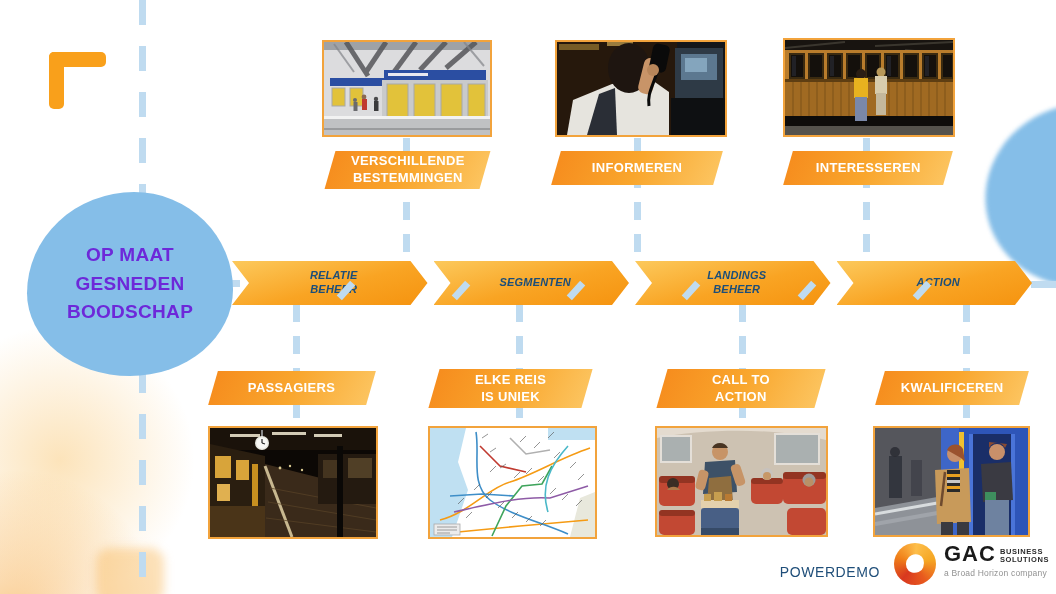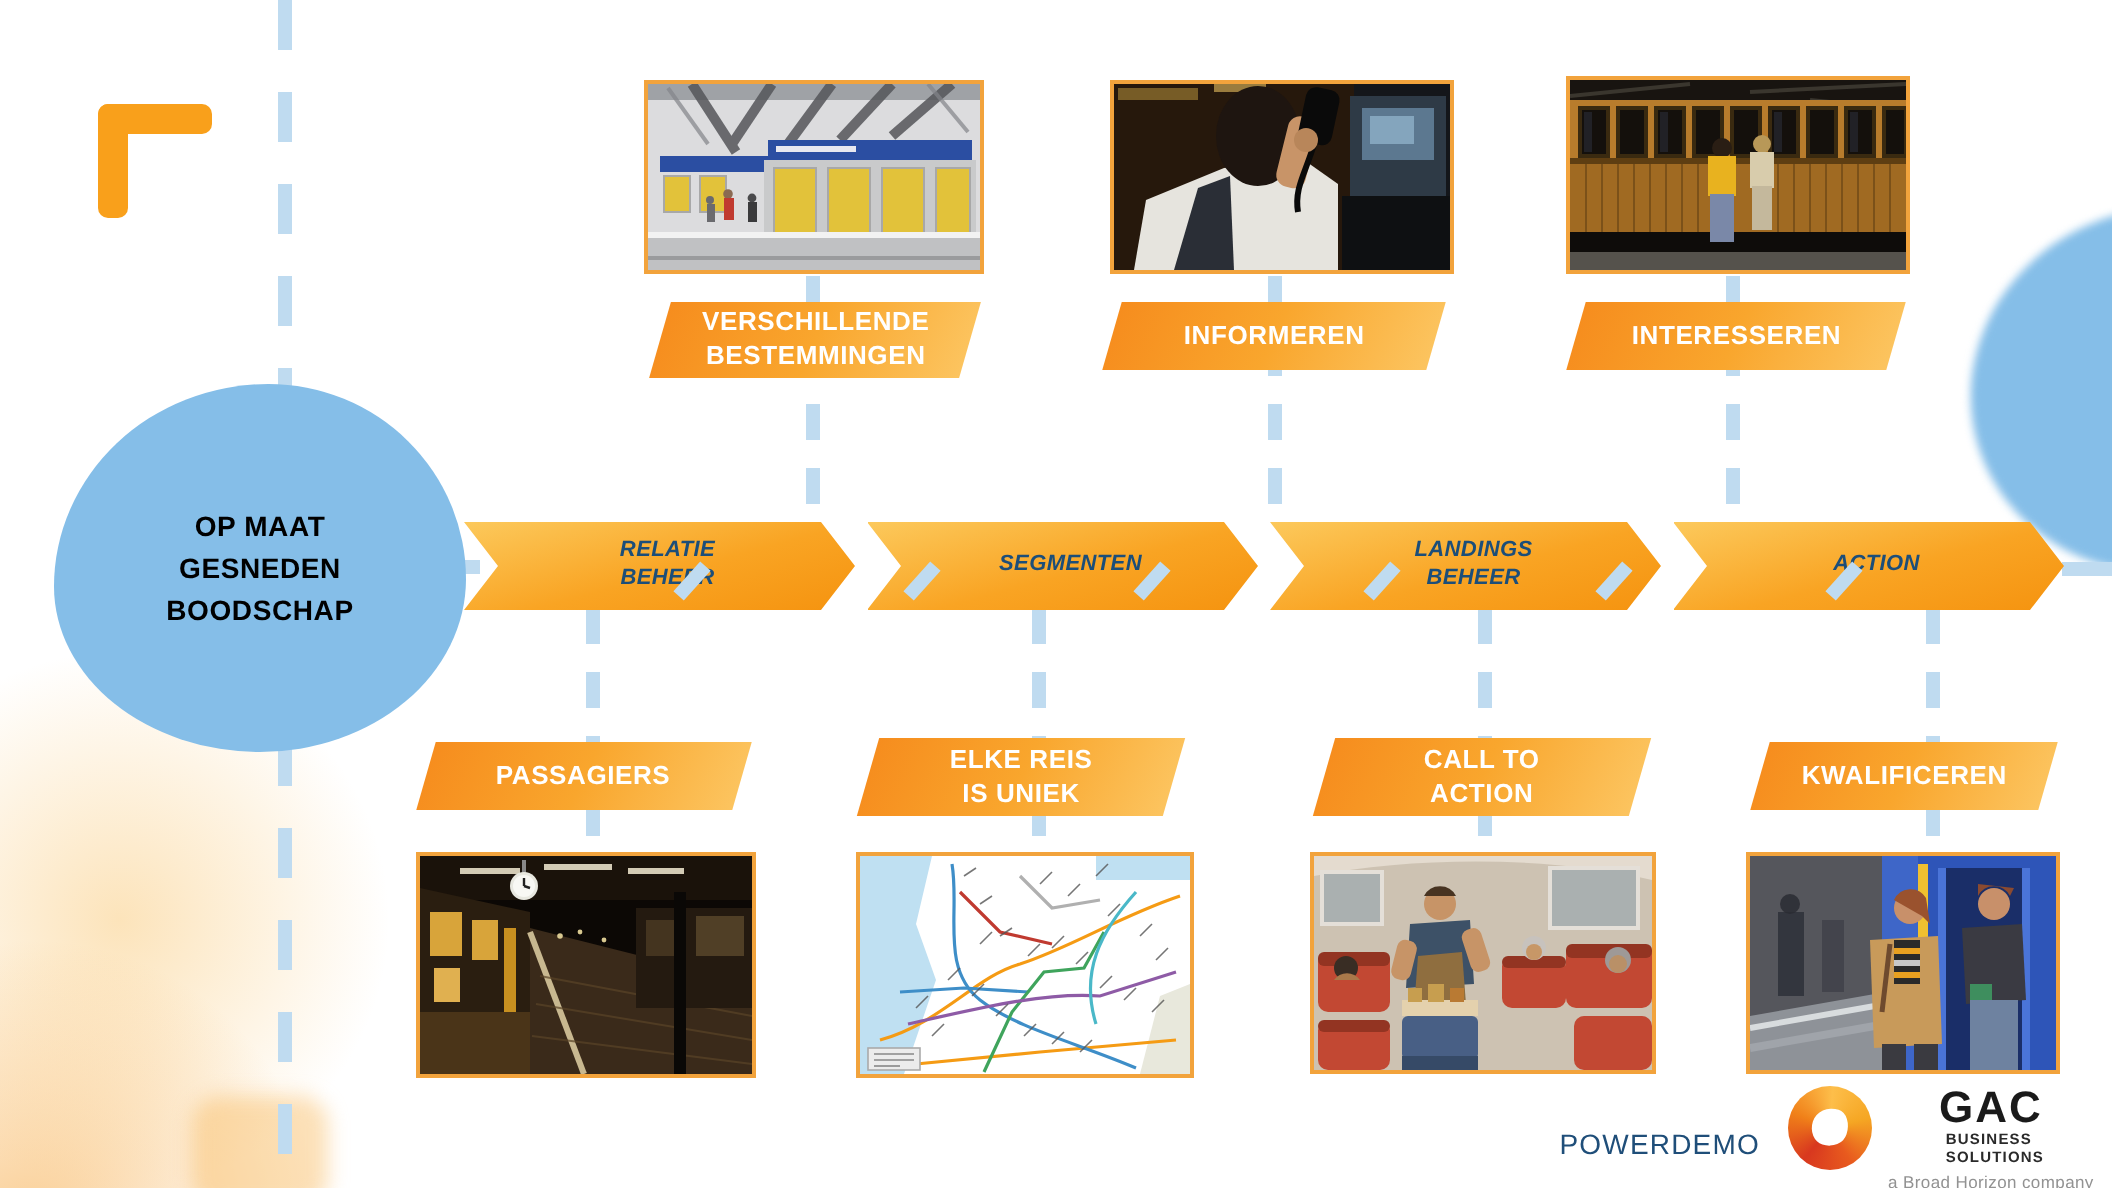--- a/index.html
+++ b/index.html
@@ -11,21 +11,21 @@
   
   .vline-main{left:139px;top:0;width:7px;height:594px;z-index:1;
     background:repeating-linear-gradient(to bottom,#BFDBF0 0 25px,transparent 25px 46px);}
   .hdash{height:7px;background:#BFDBF0;z-index:1;}
   .cb-h{left:49px;top:52px;width:57px;height:15px;background:#F9A01B;border-radius:5px;z-index:2;}
   .cb-v{left:49px;top:52px;width:15px;height:57px;background:#F9A01B;border-radius:5px;z-index:2;}
 
   .bubble-left{left:27px;top:192px;width:206px;height:184px;background:#85BEE8;z-index:2;
     border-radius:52% 48% 50% 50% / 55% 53% 47% 45%;
     display:flex;align-items:center;justify-content:center;text-align:center;}
-  .bubble-left .txt{color:#000000;font-weight:bold;font-size:14px;line-height:1.5;letter-spacing:.3px;}
+  .bubble-left .txt{color:#6d28d9;font-weight:bold;font-size:19px;line-height:1.5;letter-spacing:.3px;}
 
   .blob-right{left:985px;top:104px;width:196px;height:182px;background:#85BEE8;border-radius:50%;
     transform:rotate(-14deg);filter:blur(2px);z-index:0;}
   .blob-y1{left:-80px;top:320px;width:280px;height:280px;z-index:0;
     background:radial-gradient(circle,rgba(250,205,130,.55) 0%,rgba(255,255,255,0) 68%);}
   .blob-y2{left:-60px;top:450px;width:240px;height:240px;z-index:0;
     background:radial-gradient(circle at 32% 68%,rgba(246,166,60,.55) 0%,rgba(255,255,255,0) 62%);}
   .blob-y3{left:96px;top:548px;width:68px;height:56px;border-radius:14px;z-index:0;
     background:rgba(248,186,95,.45);filter:blur(5px);}
 
@@ -56,21 +56,21 @@
   
   .footer-text{right:176px;bottom:14px;text-align:right;z-index:3;}
   .footer-text .l1{font-size:14px;color:#1F4E79;letter-spacing:.6px;}
   .footer-text .l2{font-size:16px;font-weight:bold;color:#17456E;letter-spacing:.4px;}
   .gac{left:894px;top:543px;display:flex;align-items:flex-start;z-index:3;}
   .gac-mark{width:42px;height:42px;border-radius:50%;position:relative;flex:0 0 auto;
     background:conic-gradient(from 220deg,#D8381F,#F08019,#FDBE4A,#F5A623,#E85A1E,#D8381F);}
   .gac-mark::after{content:'';position:absolute;left:12px;top:11px;width:18px;height:19px;
     background:#fff;border-radius:58% 42% 55% 45%/50% 55% 45% 50%;transform:rotate(18deg);}
   .gac-words{margin-left:8px;}
-  .gac-row{display:flex;align-items:center;flex-direction:column;}
+  .gac-row{display:flex;align-items:flex-end;}
   .gac-name{font-size:22px;font-weight:bold;color:#1A1A1A;letter-spacing:1px;line-height:1;}
   .gac-sub{margin-left:4px;margin-top:1px;}
   .gac-sub div{font-size:7.5px;font-weight:bold;color:#2A2A2A;letter-spacing:.6px;line-height:1.15;}
   .gac-tag{font-size:8.5px;color:#929292;margin-top:3px;letter-spacing:.2px;}
 </style>
 </head>
 <body>
 
 <div class="slide">
 

